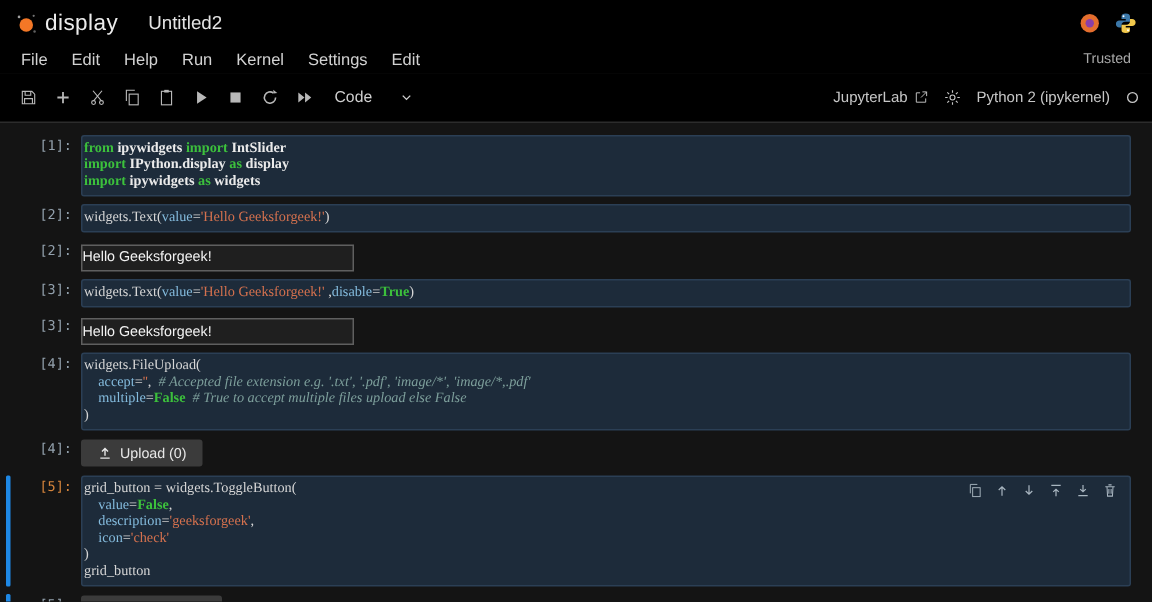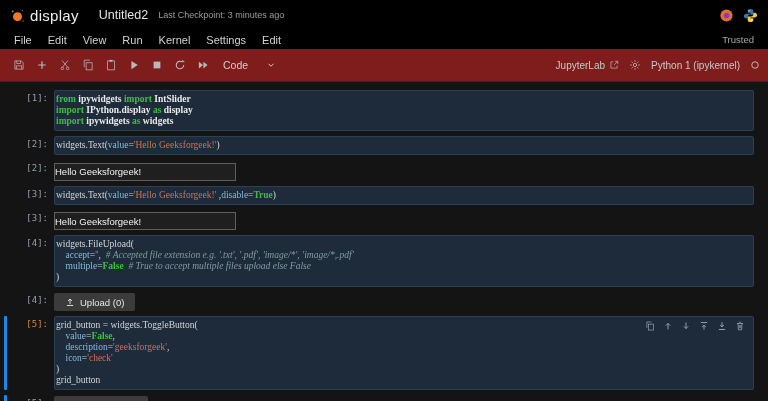--- a/index.html
+++ b/index.html
@@ -16,21 +16,21 @@
   .header-right{margin-left:auto;display:flex;gap:9px;align-items:center}
   .hicon{display:inline-flex;width:15px;height:15px}
   .hicon svg{width:100%;height:100%}
 
   
   .menubar{height:19px;background:#000;display:flex;align-items:center;padding:0 6px;font-size:11px;color:#d2d2d2}
   .menu-item{padding:2px 8px;cursor:default}
   .trusted{margin-left:auto;font-size:9.5px;color:#a8a8a8;padding-right:8px}
 
   
-  .toolbar{height:33px;background:#7f1d1d;border-bottom:1px solid #2c2c2c;display:flex;align-items:center;padding:0 8px;color:#b8b8b8}
+  .toolbar{height:33px;background:#000000;border-bottom:1px solid #2c2c2c;display:flex;align-items:center;padding:0 8px;color:#b8b8b8}
   .tb-group{display:flex;align-items:center;gap:2px}
   .tbtn{width:21px;height:19px;display:flex;align-items:center;justify-content:center;background:none;border:none;color:#b8b8b8;cursor:pointer;padding:0}
   .ic{display:inline-flex;width:12px;height:12px;color:inherit}
   .ic svg{width:100%;height:100%}
   .ic-sm{width:10px;height:10px}
   .cell-type{display:flex;align-items:center;gap:18px;margin-left:10px;font-size:10.5px;color:#d0d0d0;cursor:pointer}
   .toolbar-right{margin-left:auto;display:flex;align-items:center;gap:10px;font-size:10px;color:#c7c7c7}
   .jl-link{display:inline-flex;align-items:center;gap:4px;cursor:pointer}
 
   
@@ -63,21 +63,20 @@
       <svg viewBox="0 0 20 20">
           <circle cx="10" cy="11.5" r="6" fill="#f37726"></circle>
           <circle cx="3.6" cy="4.4" r="1.2" fill="#9e9e9e"></circle>
           <circle cx="16.6" cy="3.4" r="1" fill="#757575"></circle>
           <circle cx="17.4" cy="17.4" r="1.1" fill="#616161"></circle>
         </svg>
     </span>
     <span class="logo-text">display</span>
   </div>
   <span class="nb-title">Untitled2</span>
-  <span class="checkpoint">Last Checkpoint: 3 minutes ago</span>
   <div class="header-right">
     <span class="hicon">
       <svg viewBox="0 0 16 16">
           <circle cx="8" cy="8" r="6.5" fill="#e46e2e"></circle>
           <circle cx="8" cy="8" r="3" fill="#8a3fa8"></circle>
         </svg>
     </span>
     <span class="hicon">
       <svg viewBox="0 0 16 16">
           <path d="M8 1C6 1 5 1.8 5 3v2h3v1H3.5C2 6 1 7 1 8.5S2 11 3.5 11H5V9.5C5 8 6 7 7.5 7H11V3c0-1.2-1-2-3-2z" fill="#3b77a8"></path>
@@ -85,21 +84,21 @@
           <circle cx="6.4" cy="3" r=".7" fill="#fff"></circle>
           <circle cx="9.6" cy="13" r=".7" fill="#fff"></circle>
         </svg>
     </span>
   </div>
 </div>
 
 <div class="menubar">
   <span class="menu-item">File</span>
   <span class="menu-item">Edit</span>
-  <span class="menu-item">View</span>
+  <span class="menu-item">Help</span>
   <span class="menu-item">Run</span>
   <span class="menu-item">Kernel</span>
   <span class="menu-item">Settings</span>
   <span class="menu-item">Edit</span>
   <span class="trusted">Trusted</span>
 </div>
 
 <div class="toolbar">
   <div class="tb-group">
       <button class="tbtn">
@@ -189,21 +188,21 @@
             <path d="M9.5 2H14v4.5M14 2L8 8" fill="none" stroke="currentColor"></path>
           </svg>
         </span>
     </span>
     <span class="ic">
         <svg viewBox="0 0 16 16">
           <circle cx="8" cy="8" r="2.2" fill="none" stroke="currentColor"></circle>
           <path d="M8 1.5v2.2M8 12.3v2.2M1.5 8h2.2M12.3 8h2.2M3.4 3.4L5 5M11 11l1.6 1.6M12.6 3.4L11 5M5 11l-1.6 1.6" stroke="currentColor"></path>
         </svg>
       </span>
-    <span>Python 1 (ipykernel)</span>
+    <span>Python 2 (ipykernel)</span>
     <span class="ic ic-sm">
         <svg viewBox="0 0 16 16">
           <circle cx="8" cy="8" r="5.2" fill="none" stroke="currentColor" stroke-width="1.4"></circle>
         </svg>
       </span>
   </div>
 </div>
 
 <div class="notebook">
     <div class="row">

